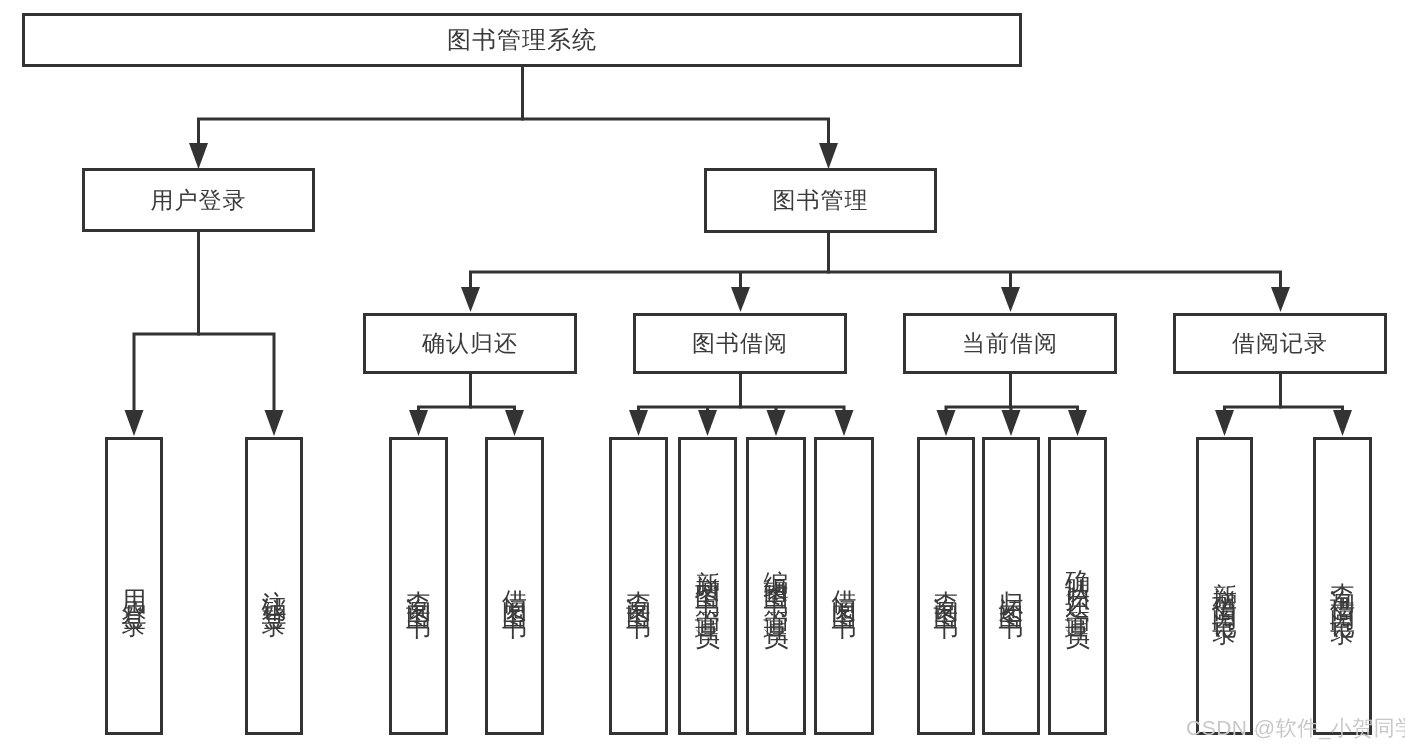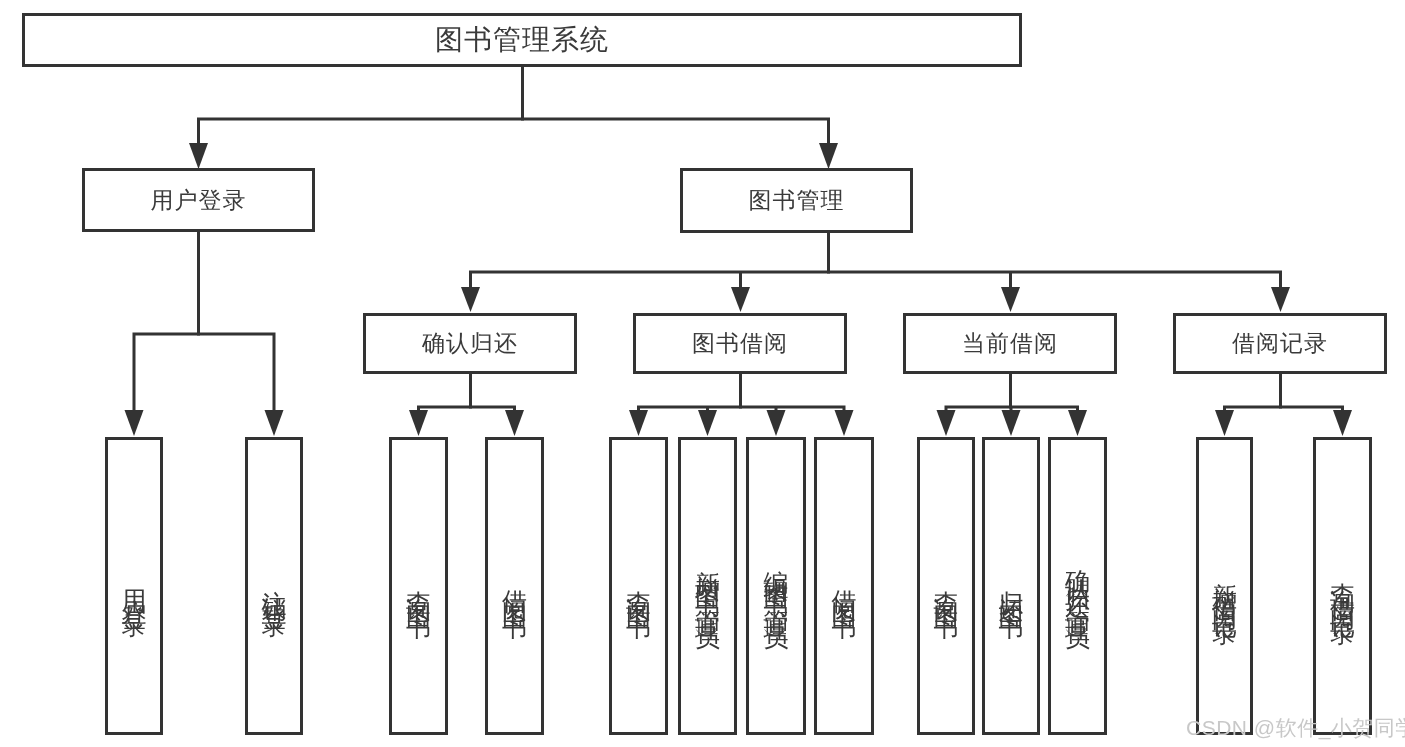--- a/index.html
+++ b/index.html
@@ -22,21 +22,21 @@
   .box{
     position:absolute;box-sizing:border-box;
     background:var(--bg);
     border:3px solid var(--line);
     color:var(--text);
     display:flex;align-items:center;justify-content:center;
     line-height:1;
     white-space:nowrap;
   }
   .box.h{font-size:23px;letter-spacing:1px;}
-  .box.root{font-size:28px;letter-spacing:1px;}
+  .box.root{font-size:24px;letter-spacing:1px;}
   .box.v{
     writing-mode:vertical-rl;
     text-orientation:mixed;
     font-size:25px;
     letter-spacing:8px;
     white-space:nowrap;
   }
   .watermark{
     position:absolute;
     left:1186px;top:714px;
@@ -95,21 +95,21 @@
 
     <path class="ln" d="M1280.5 374 V408.5"></path>
     <path class="ln" d="M1224.5 412 V407 H1342.5 V412"></path>
     <path class="head" d="M1215 410 H1234 L1224.5 436 Z"></path>
     <path class="head" d="M1333 410 H1352 L1342.5 436 Z"></path>
   </svg>
 
   <div class="box h root" style="left:22px;top:13px;width:1000px;height:54px;">图书管理系统</div>
 
   <div class="box h" style="left:82px;top:168px;width:233px;height:64px;">用户登录</div>
-  <div class="box h" style="left:680px;top:168px;width:233px;height:65px;">图书管理</div>
+  <div class="box h" style="left:704px;top:168px;width:233px;height:65px;">图书管理</div>
 
   <div class="box h" style="left:363px;top:313px;width:214px;height:61px;">确认归还</div>
   <div class="box h" style="left:903px;top:313px;width:214px;height:61px;">当前借阅</div>
   <div class="box h" style="left:633px;top:313px;width:214px;height:61px;">图书借阅</div>
   <div class="box h" style="left:1173px;top:313px;width:214px;height:61px;">借阅记录</div>
 
   <div class="box v" style="left:105px;top:437px;width:58px;height:298px;">用户登录</div>
   <div class="box v" style="left:245px;top:437px;width:58px;height:298px;">注销登录</div>
 
   <div class="box v" style="left:389px;top:437px;width:59px;height:298px;">查询图书</div>

